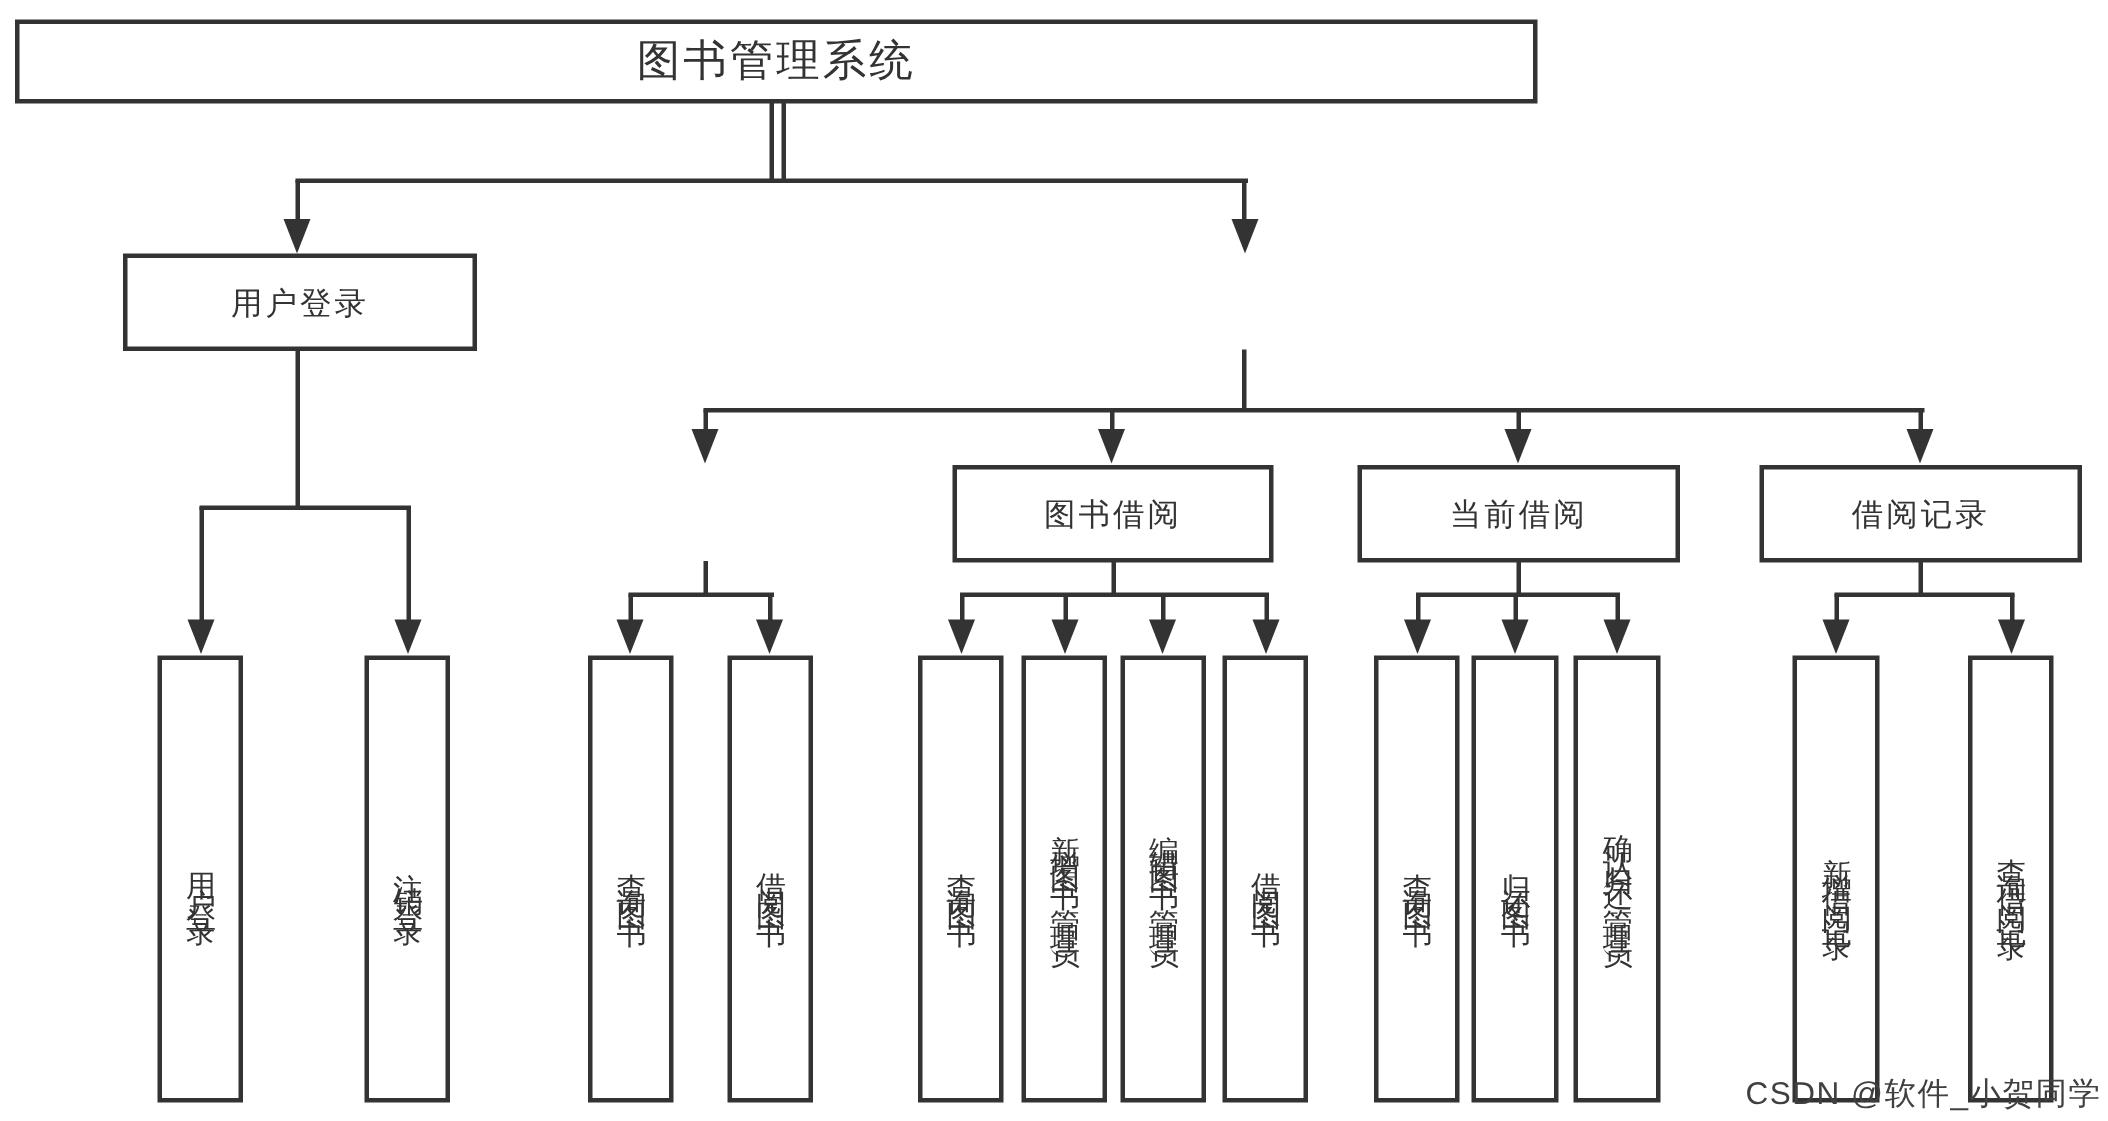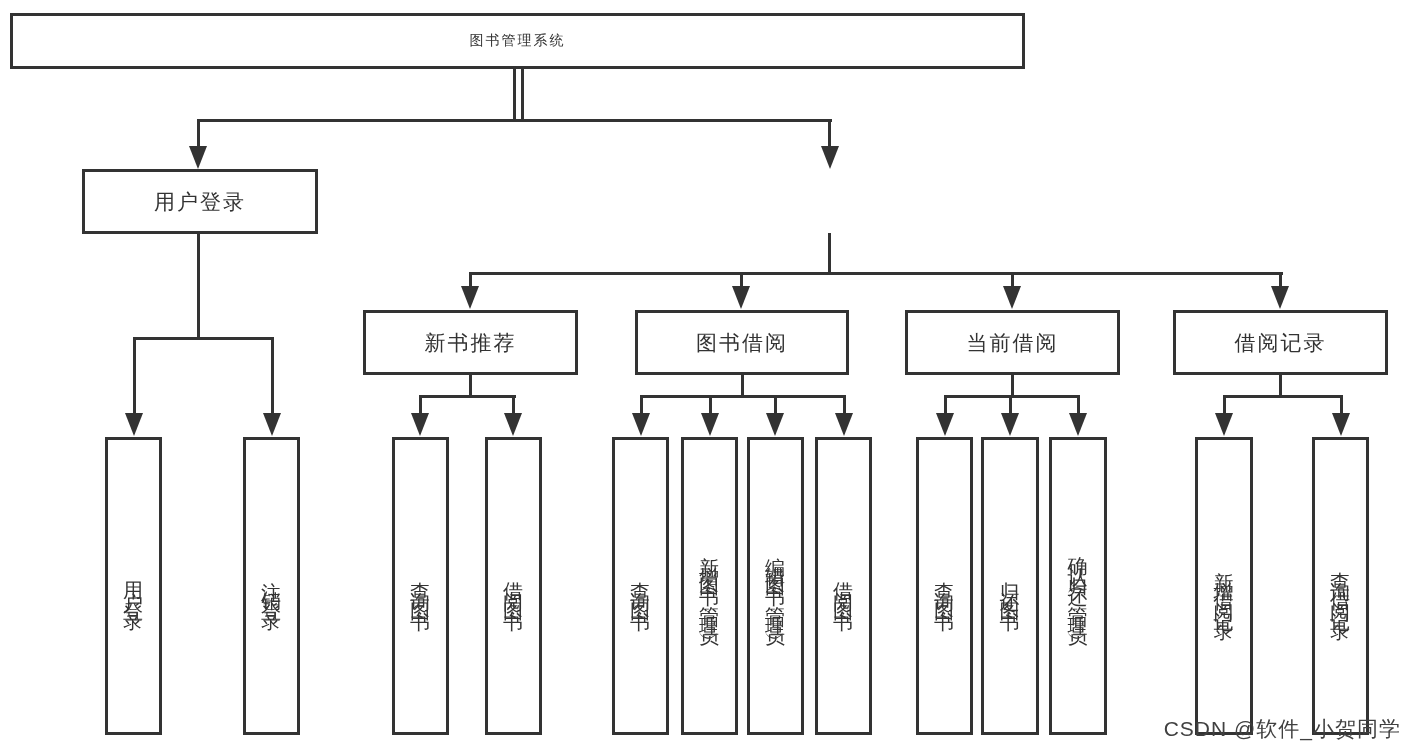--- a/index.html
+++ b/index.html
@@ -16,21 +16,21 @@
     background:#ffffff;
     border:3px solid var(--line);
     display:flex;
     align-items:center;
     justify-content:center;
     color:var(--text);
     font-size:21px;
     letter-spacing:2px;
     white-space:nowrap;
   }
-  .bx.root{font-size:14px;font-family:Liberation Mono, monospace;}
+  .bx.root{font-size:29px;font-family:Liberation Mono, monospace;}
   .bx.leaf{
     writing-mode:vertical-lr;
     text-orientation:mixed;
     font-size:20px;
     letter-spacing:10px;
     line-height:1;
     white-space:normal;
   }
   .vline{position:absolute;width:3px;background:var(--line);}
   .hline{position:absolute;height:3px;background:var(--line);}
@@ -80,21 +80,20 @@
 
   <div class="vline" style="left:469px;top:273px;height:15px;"></div>
   <div class="arrow" style="left:461px;top:286px;"></div>
   <div class="vline" style="left:740px;top:273px;height:15px;"></div>
   <div class="arrow" style="left:732px;top:286px;"></div>
   <div class="vline" style="left:1011px;top:273px;height:15px;"></div>
   <div class="arrow" style="left:1003px;top:286px;"></div>
   <div class="vline" style="left:1279px;top:273px;height:15px;"></div>
   <div class="arrow" style="left:1271px;top:286px;"></div>
 
-  <div class="bx" style="left:363px;top:310px;width:215px;height:65px;">新书推荐</div>
   <div class="bx" style="left:905px;top:310px;width:215px;height:65px;">当前借阅</div>
   <div class="bx" style="left:635px;top:310px;width:214px;height:65px;">图书借阅</div>
   <div class="bx" style="left:1173px;top:310px;width:215px;height:65px;">借阅记录</div>
 
   <div class="vline" style="left:469px;top:374px;height:22px;"></div>
   <div class="hline" style="left:419px;top:395px;width:97px;"></div>
   <div class="vline" style="left:419px;top:396px;height:19px;"></div>
   <div class="arrow" style="left:411px;top:413px;"></div>
   <div class="vline" style="left:512px;top:396px;height:19px;"></div>
   <div class="arrow" style="left:504px;top:413px;"></div>

